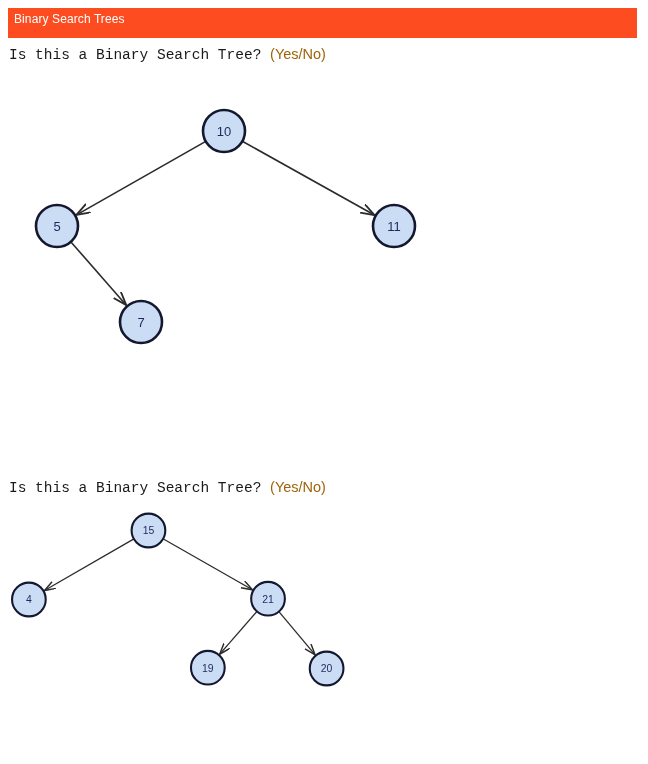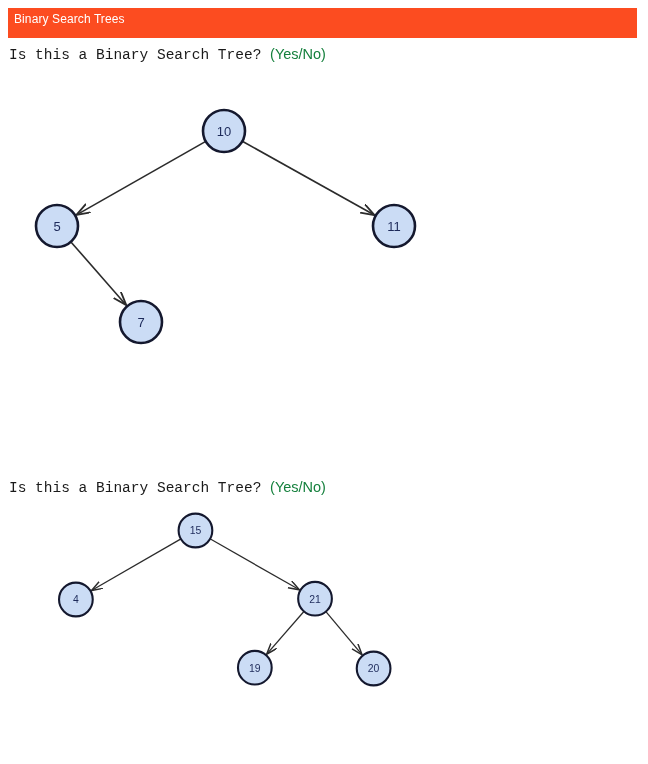--- a/index.html
+++ b/index.html
@@ -41,31 +41,31 @@
   
   .question {
     position: absolute;
     left: 9px;
     font-size: 14.5px;
     color: #1a1a1a;
     white-space: nowrap;
     font-family: "Liberation Sans", sans-serif;
   }
   .question .q-main { color: #1a1a1a; font-family: Liberation Mono, monospace; }
-  .question .q-hint { color: #15803d; }
+  .question .q-hint { color: #a16207; }
   #question-1 { top: 46px; }
   #question-2 { top: 479px; }
 
   
   .tree-figure {
     position: absolute;
     left: 0;
   }
   #tree-figure-1 { top: 72px; width: 648px; height: 380px; }
-  #tree-figure-2 { top: 500px; width: 520px; height: 264px; padding-left: 47px; }
+  #tree-figure-2 { top: 500px; width: 520px; height: 264px; }
 
   .tree-figure svg {
     display: block;
     width: 100%;
     height: 100%;
     overflow: visible;
   }
 
   .edge-line {
     stroke: #2b2b2b;

